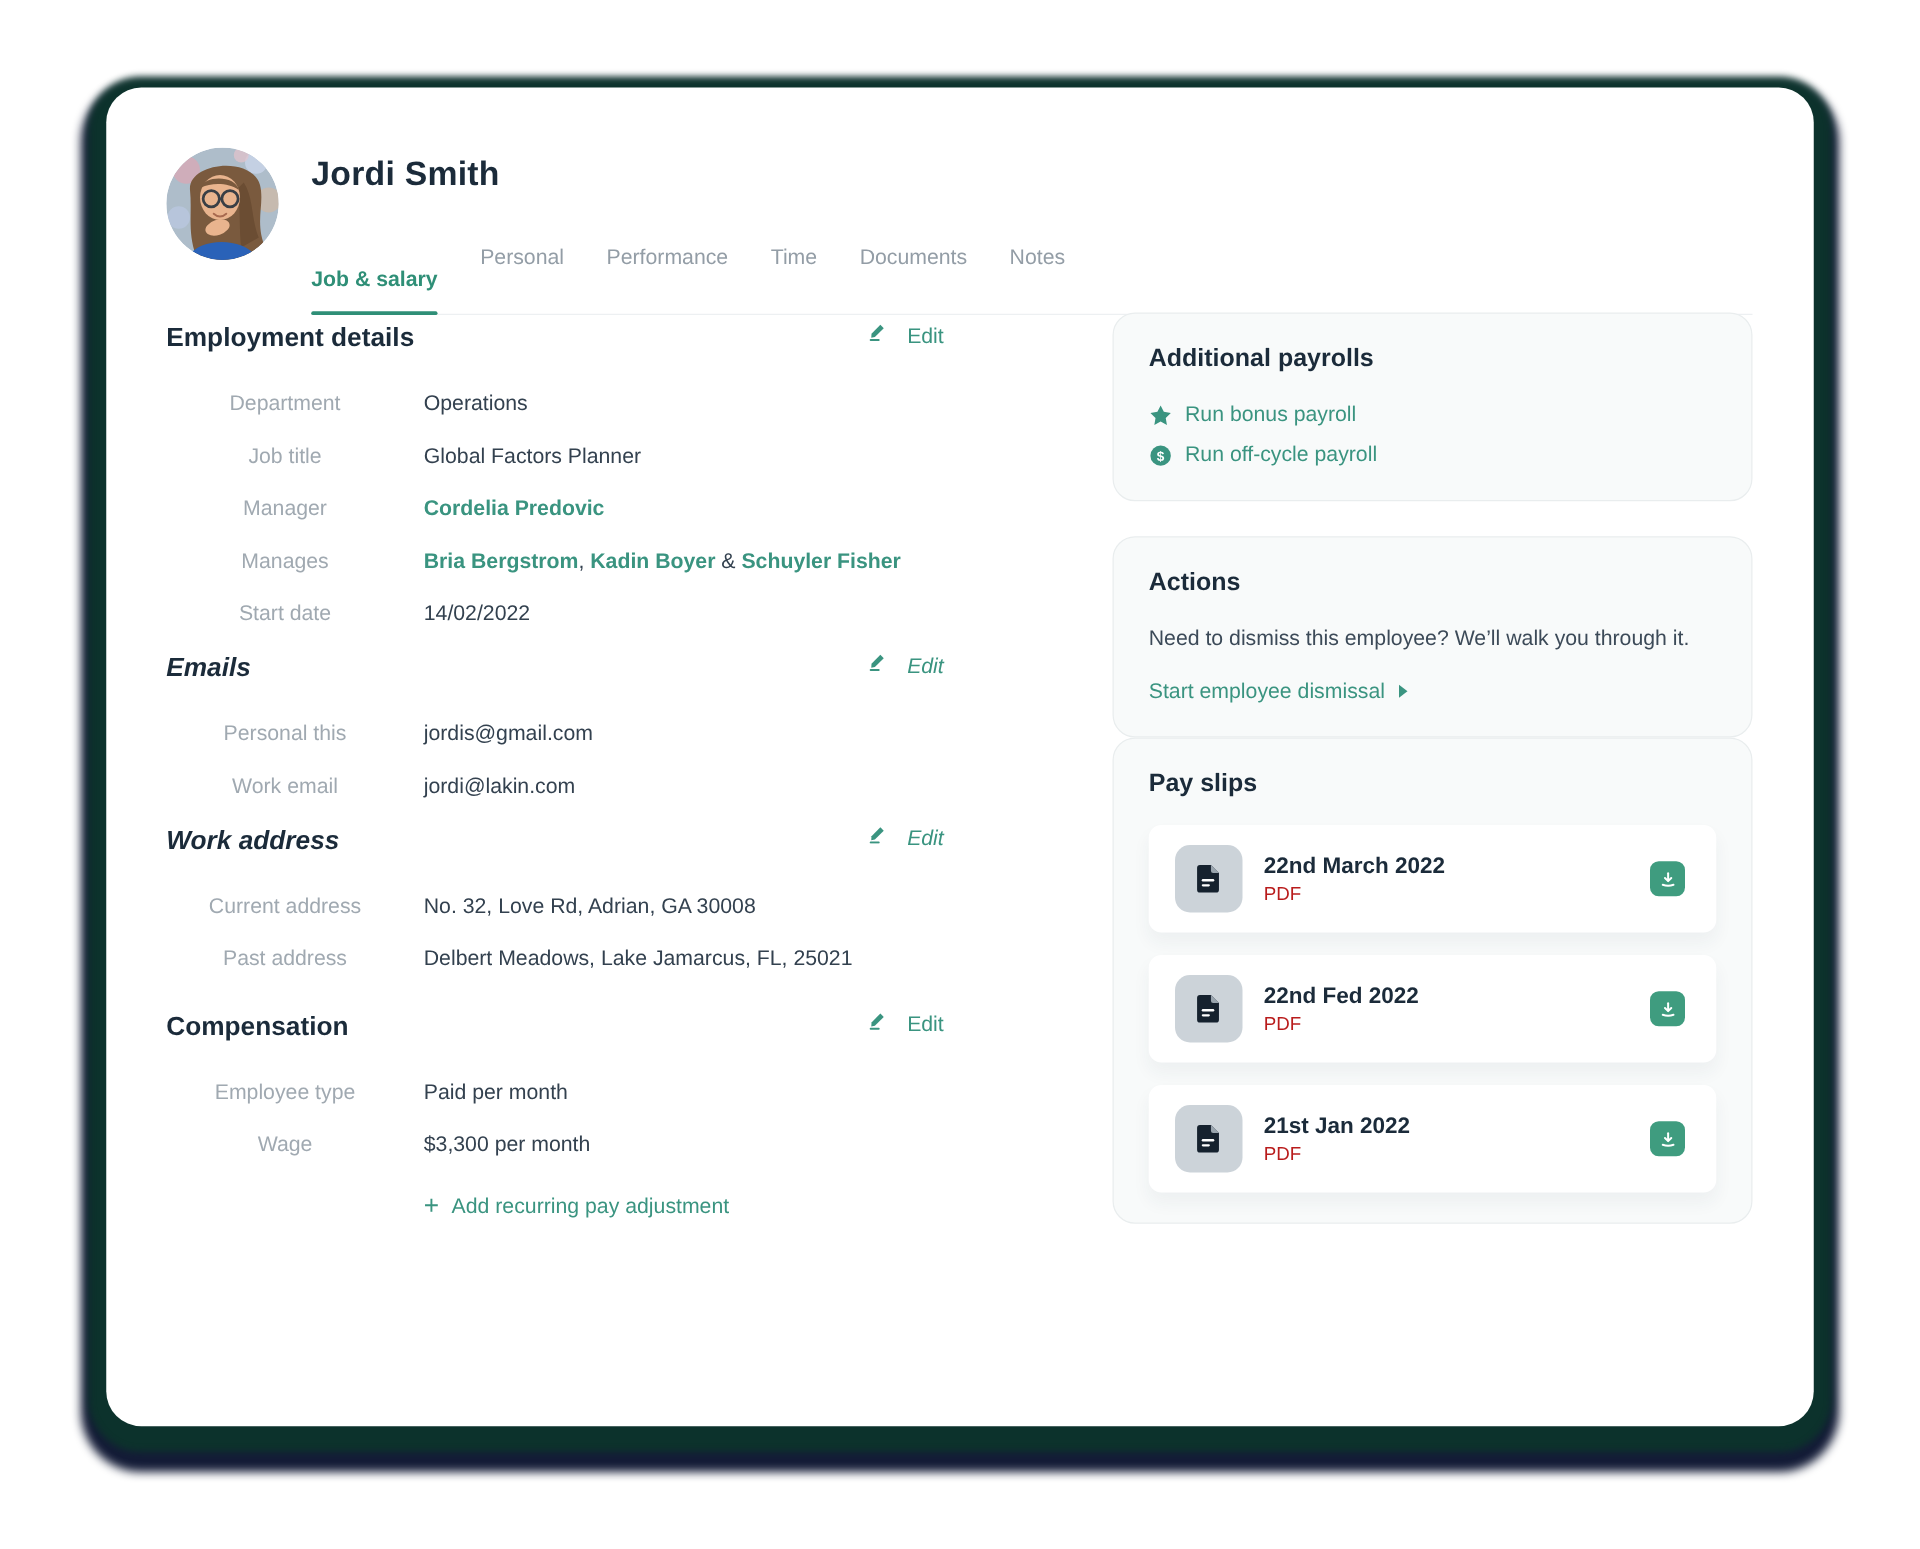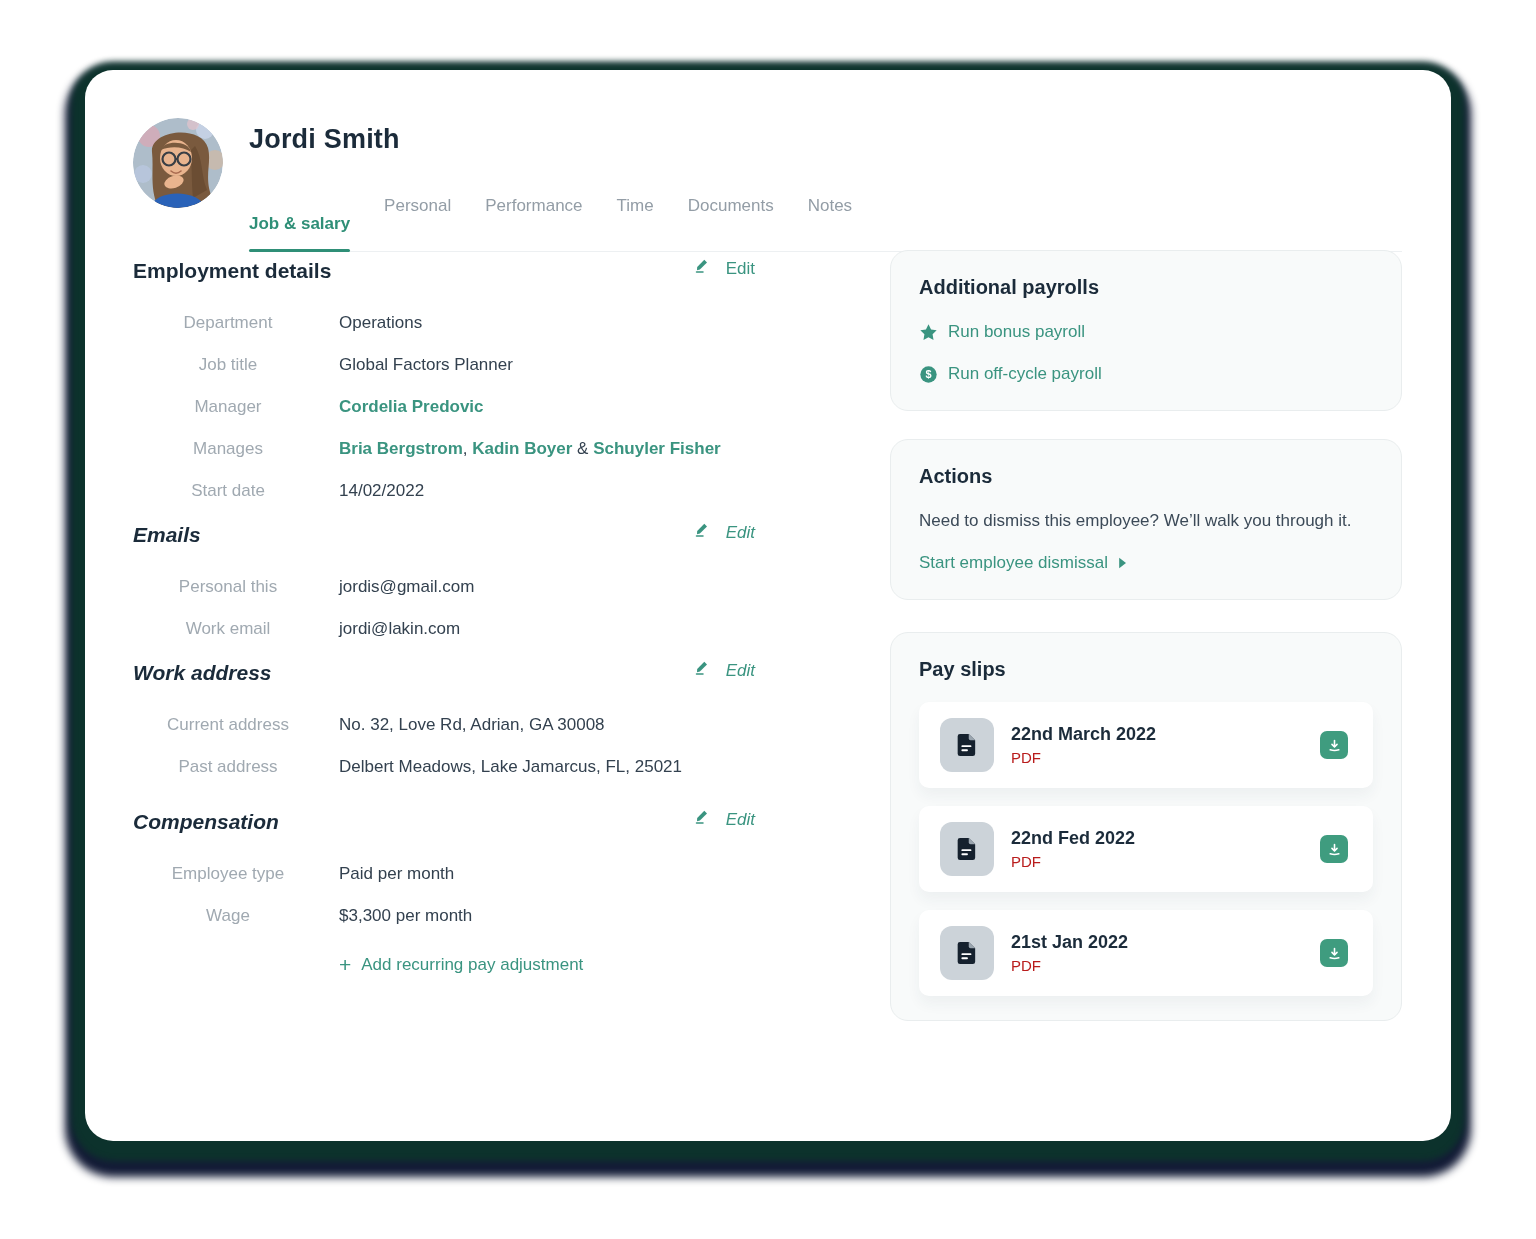--- a/index.html
+++ b/index.html
@@ -60,41 +60,41 @@
     color: #3a9480; font-size: 17px; text-decoration: none; cursor: pointer;
     line-height: 24px;
   }
   .row { display: flex; margin-bottom: 18px; line-height: 24px; font-size: 17px; }
   .lbl { width: 190px; text-align: center; margin-right: 16px; color: #a0a9b1; flex: none; }
   .val { color: #33414f; }
   .person-link { color: #3a9480; font-weight: 700; text-decoration: none; cursor: pointer; }
   .sep { color: #33414f; }
   .sec-emails .sec-head,
   .sec-work-address .sec-head { margin-top: 18px; font-style: italic; }
-  .sec-compensation .sec-head { margin-top: 29px; font-style: italic; }
+  .sec-compensation .sec-head { margin-top: 29px; }
   .comp-links { margin-left: 206px; margin-top: 25px; }
   .teal-link {
     display: inline-flex; align-items: center; gap: 10px;
     color: #3a9480; font-size: 17px; line-height: 24px;
     text-decoration: none; cursor: pointer;
   }
   .comp-links .teal-link { margin-bottom: 18px; }
   .plus-glyph { font-size: 21px; line-height: 20px; font-weight: 400; }
 
   
   .aside { position: absolute; left: 805px; top: 180px; width: 512px; }
   .panel {
     background: #f8fafa; border: 1px solid #e9edee; border-radius: 18px;
     padding: 23px 28px 24px 28px;
   }
   .panel h3 { font-size: 20px; font-weight: 700; color: #1b2b3a; line-height: 26px; margin-bottom: 20px; }
   .panel-payrolls { margin-bottom: 28px; }
-  .panel-payrolls .teal-link { margin-bottom: 18px; display: flex; }
+  .panel-payrolls .teal-link { margin-bottom: 8px; display: flex; }
   .panel-payrolls .teal-link:last-child { margin-bottom: 0; }
-  .panel-actions { margin-bottom: 32px; }
+  .panel-actions { }
   .panel-actions p { font-size: 17px; color: #3c4a58; line-height: 24px; margin-bottom: 18px; }
 
   .slip {
     display: flex; align-items: center;
     background: #ffffff; border-radius: 10px;
     height: 86px; padding: 0 25px 0 21px; margin-bottom: 18px;
     box-shadow: 0 8px 14px rgba(30, 50, 70, 0.05);
   }
   .slip:last-child { margin-bottom: 0; }
   .slip-icon {

